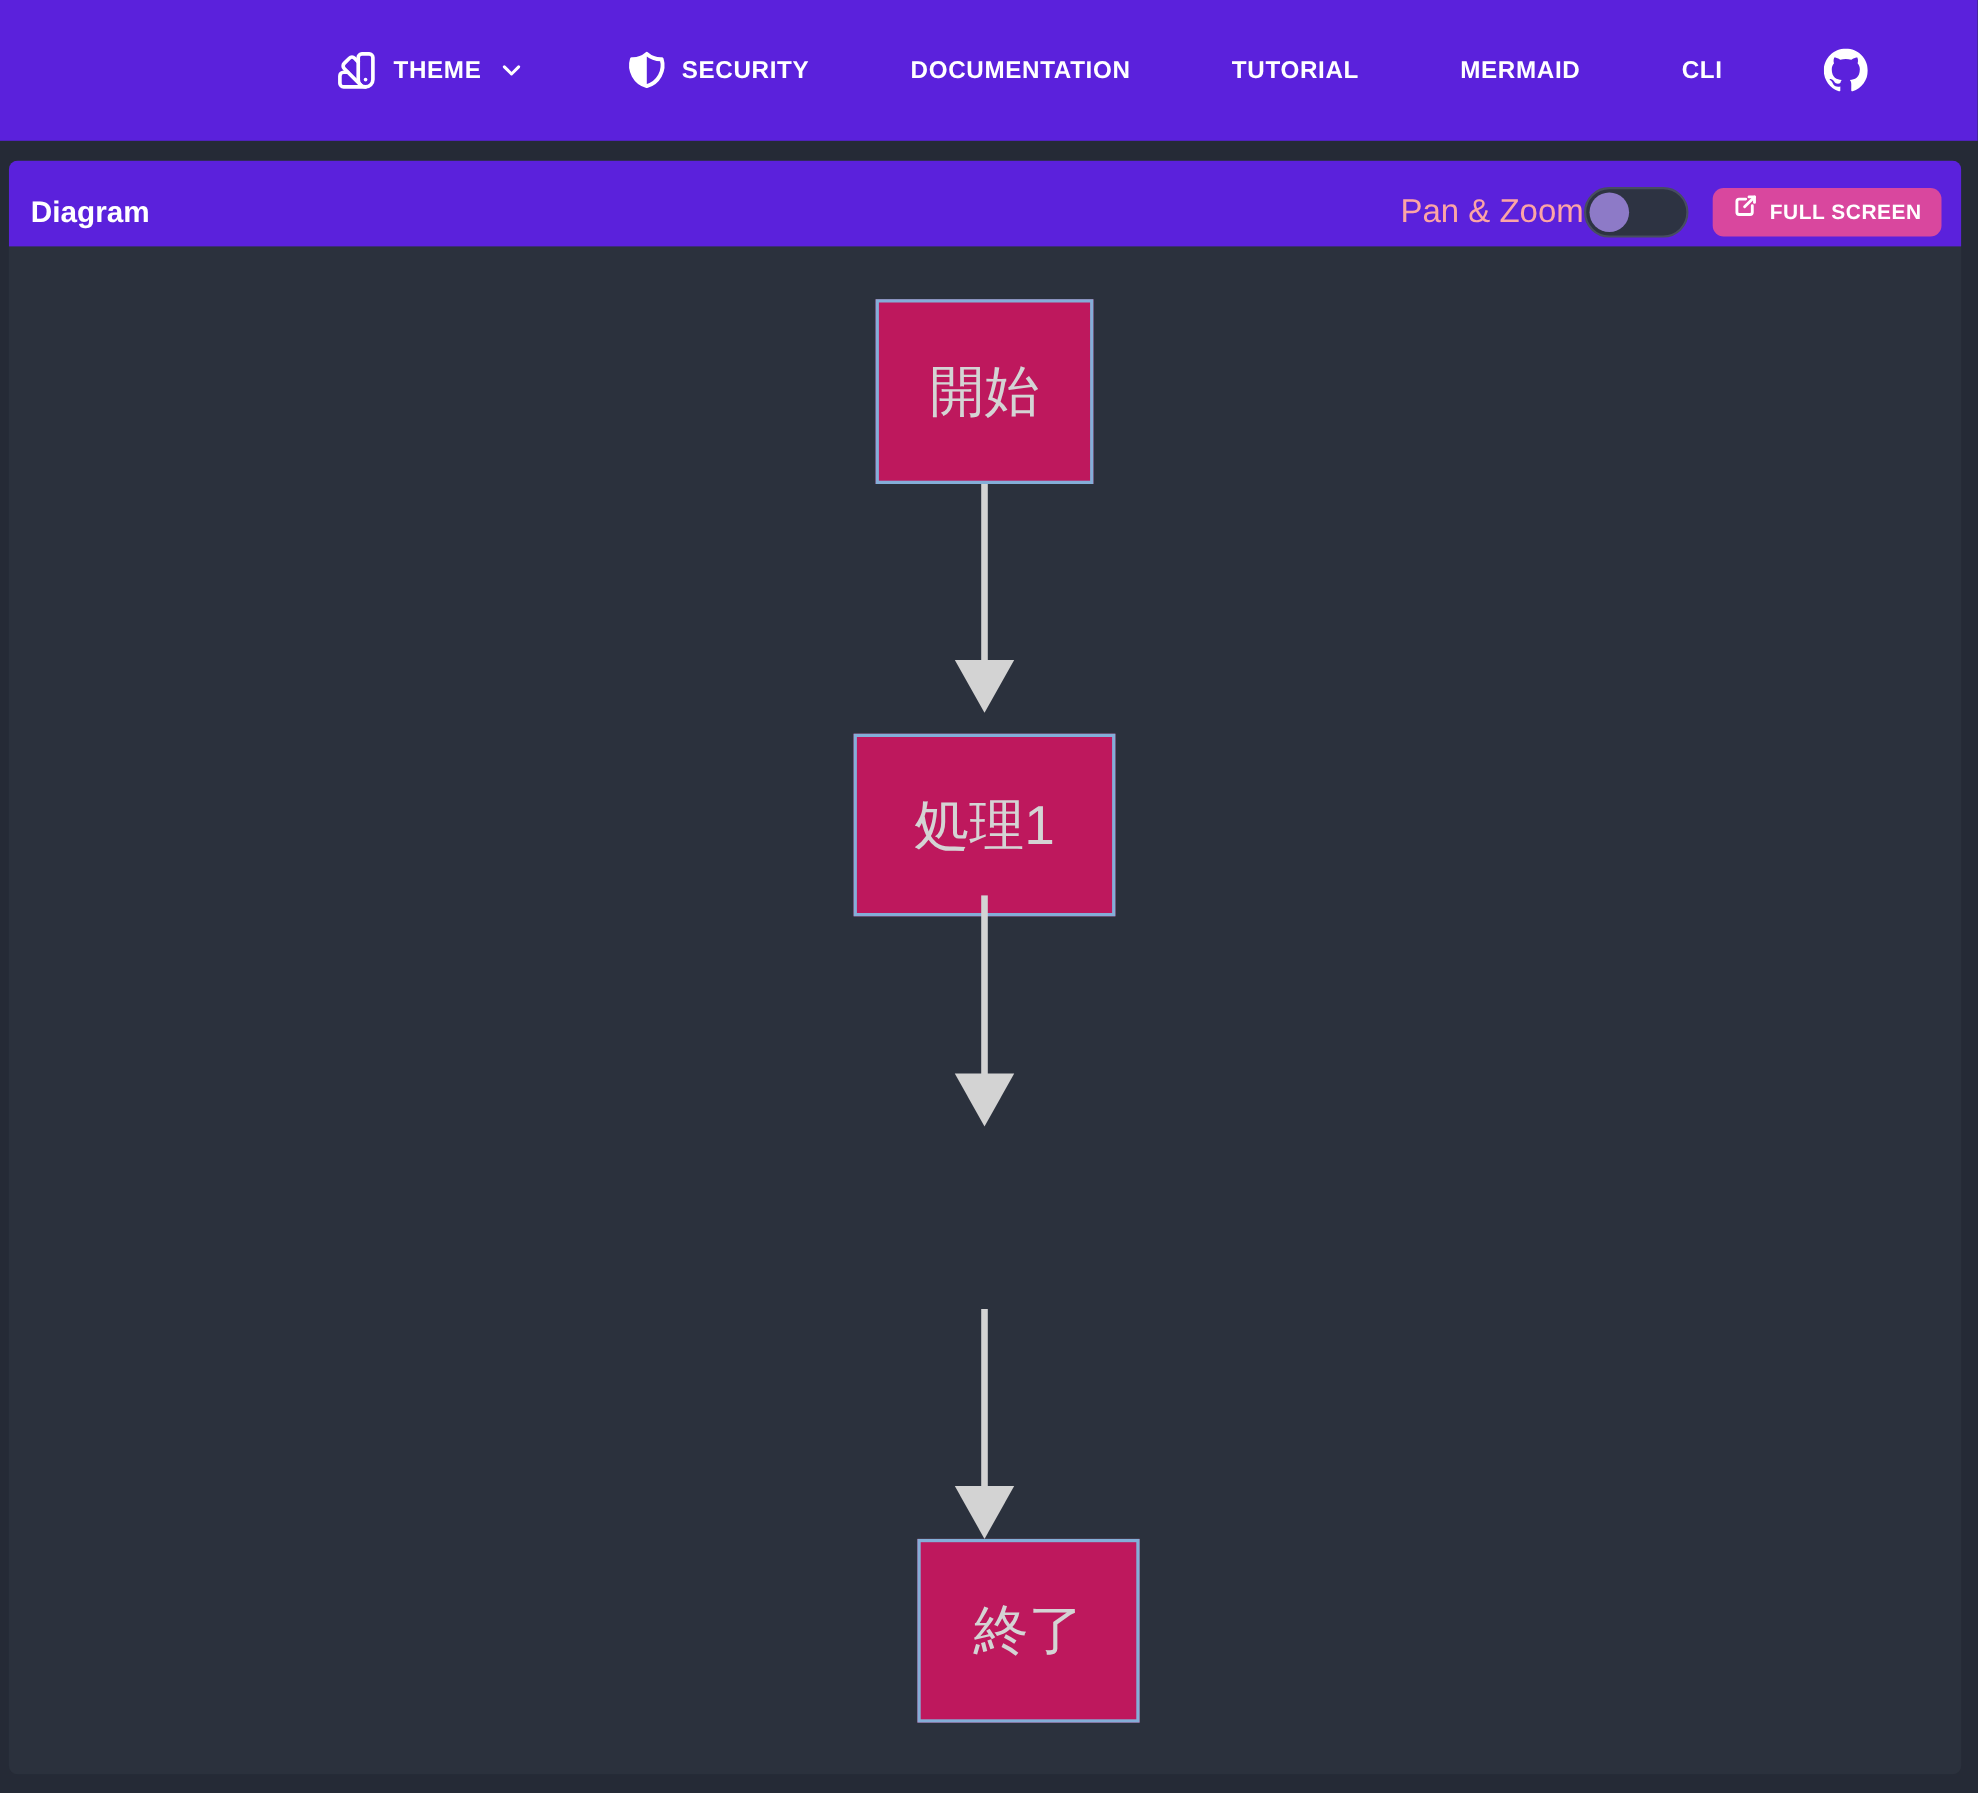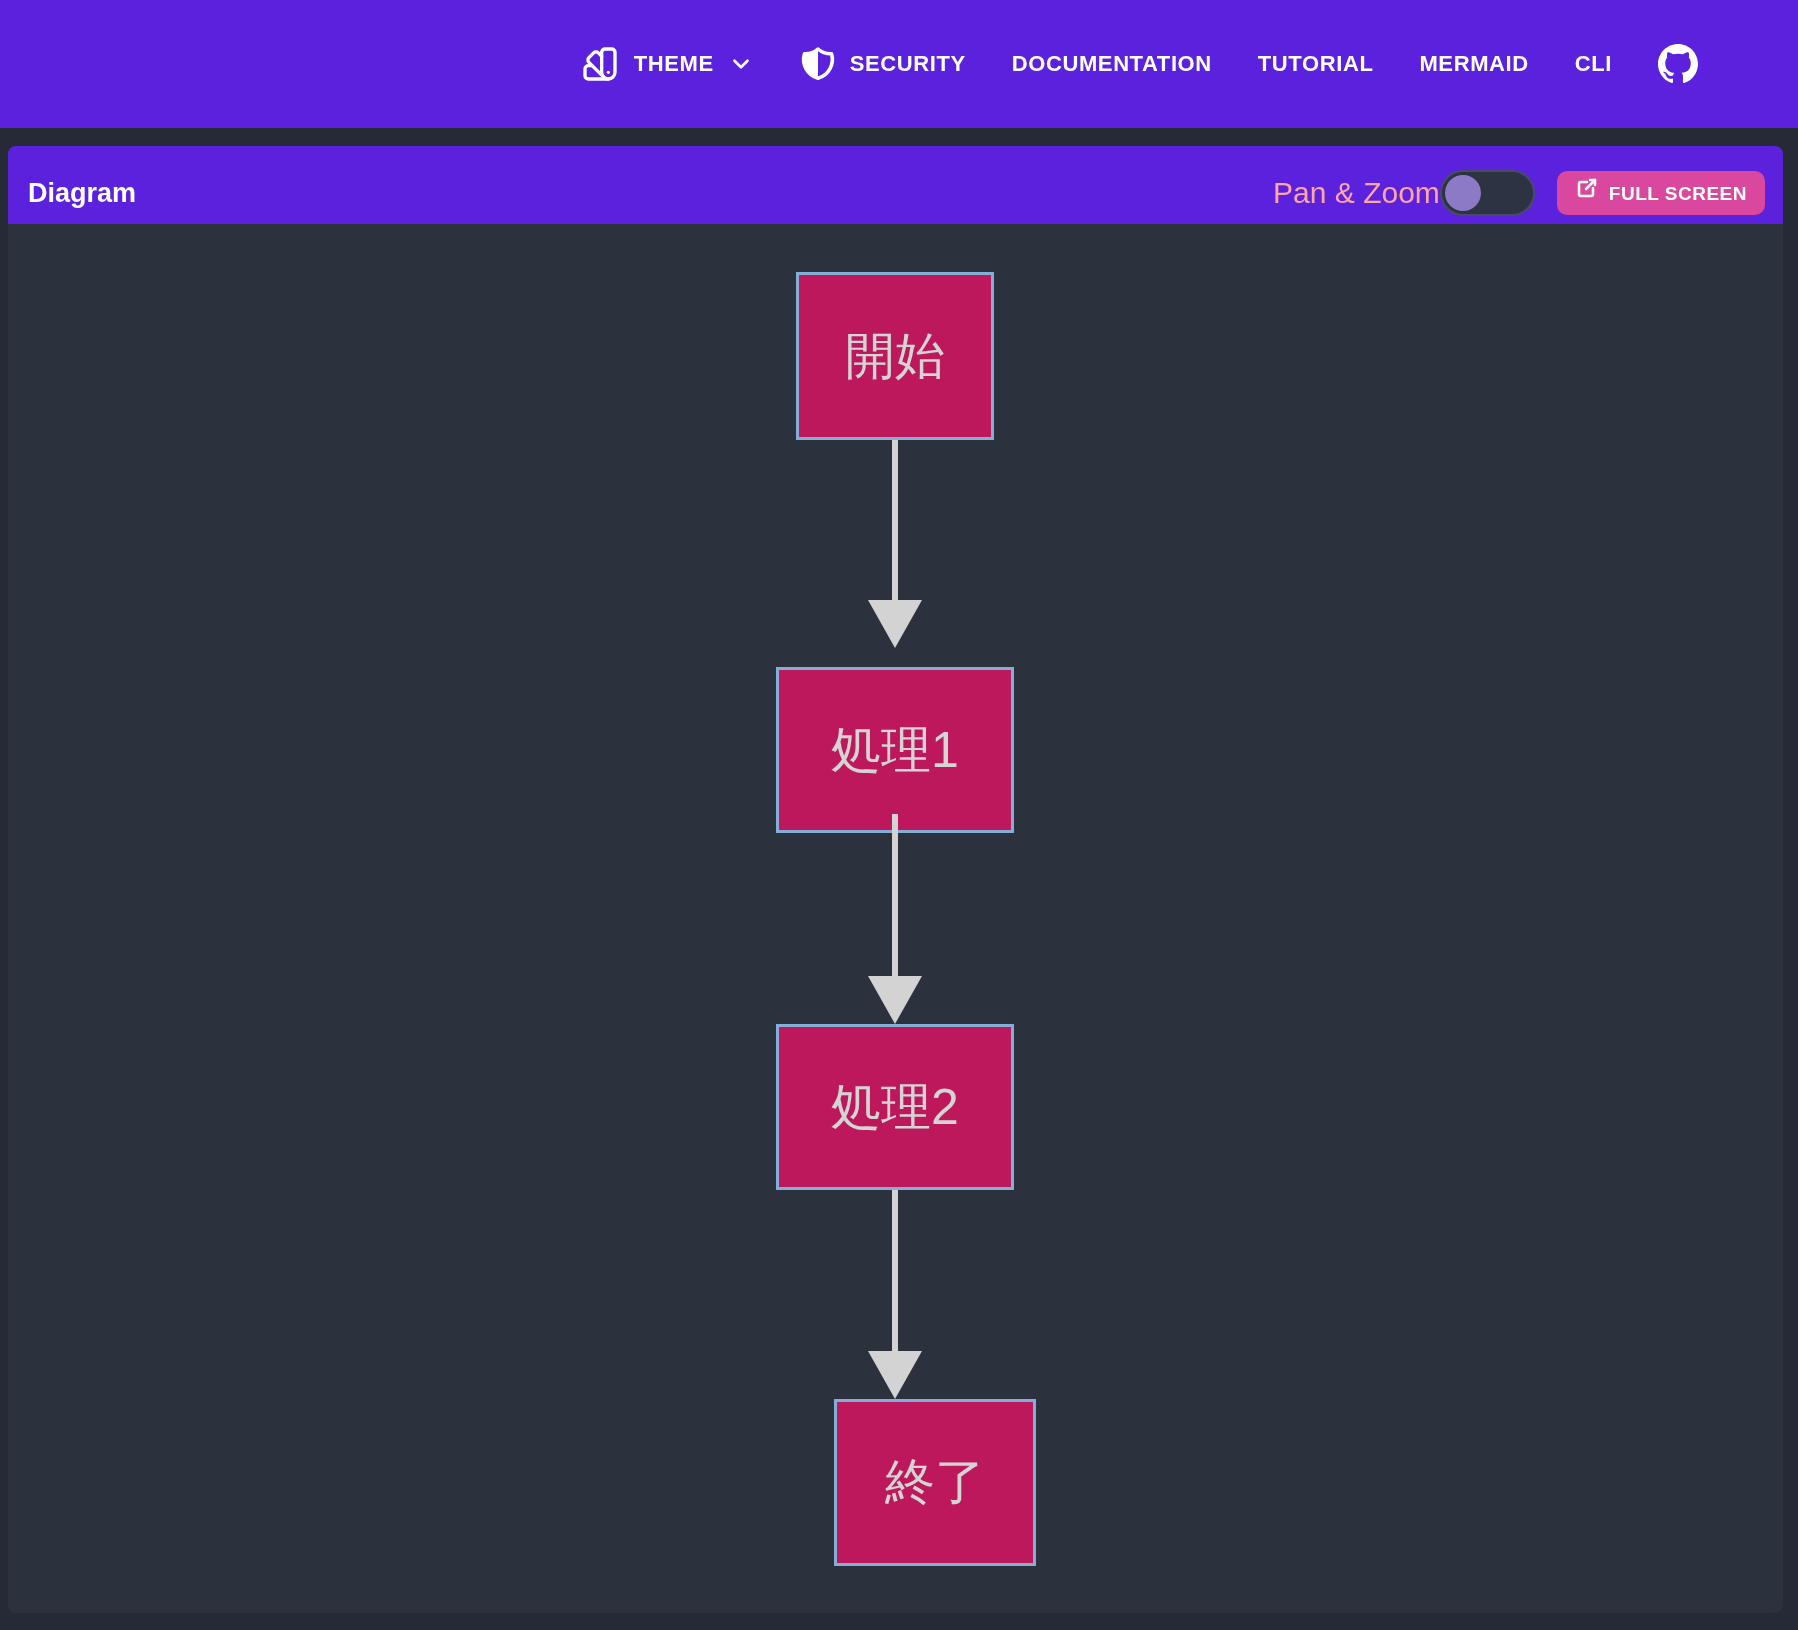--- a/index.html
+++ b/index.html
@@ -15,21 +15,21 @@
 
   
   .topnav {
     position: absolute;
     top: 0; left: 0;
     width: 100%; height: 128px;
     background: #5b21dc;
     display: flex;
     align-items: center;
     justify-content: flex-end;
-    gap: 46px;
+    gap: 92px;
     padding-right: 100px;
     box-sizing: border-box;
   }
   .nav-item {
     display: flex;
     align-items: center;
     gap: 14px;
     color: #ffffff;
     font-weight: 700;
     font-size: 22px;
@@ -233,23 +233,20 @@
       <div class="fc-edge-line" style="left:884px; top:216px; height:162px;"></div>
       <div class="fc-arrowhead" style="left:860px; top:376px;"></div>
 
       <div class="fc-node" style="left:768px; top:424px; width:238px; height:166px;margin-top:19px;">
         <span>処理1</span>
       </div>
 
       <div class="fc-edge-line" style="left:884px; top:590px; height:164px;"></div>
       <div class="fc-arrowhead" style="left:860px; top:752px;"></div>
 
-      <div class="fc-node" style="left:768px; top:800px; width:238px; height:166px;">
-        <span>処理2</span>
-      </div>
 
       <div class="fc-edge-line" style="left:884px; top:966px; height:163px;"></div>
       <div class="fc-arrowhead" style="left:860px; top:1127px;"></div>
 
       <div class="fc-node" style="left:826px; top:1175px; width:202px; height:167px;">
         <span>終了</span>
       </div>
 
     </div>
   </div>

